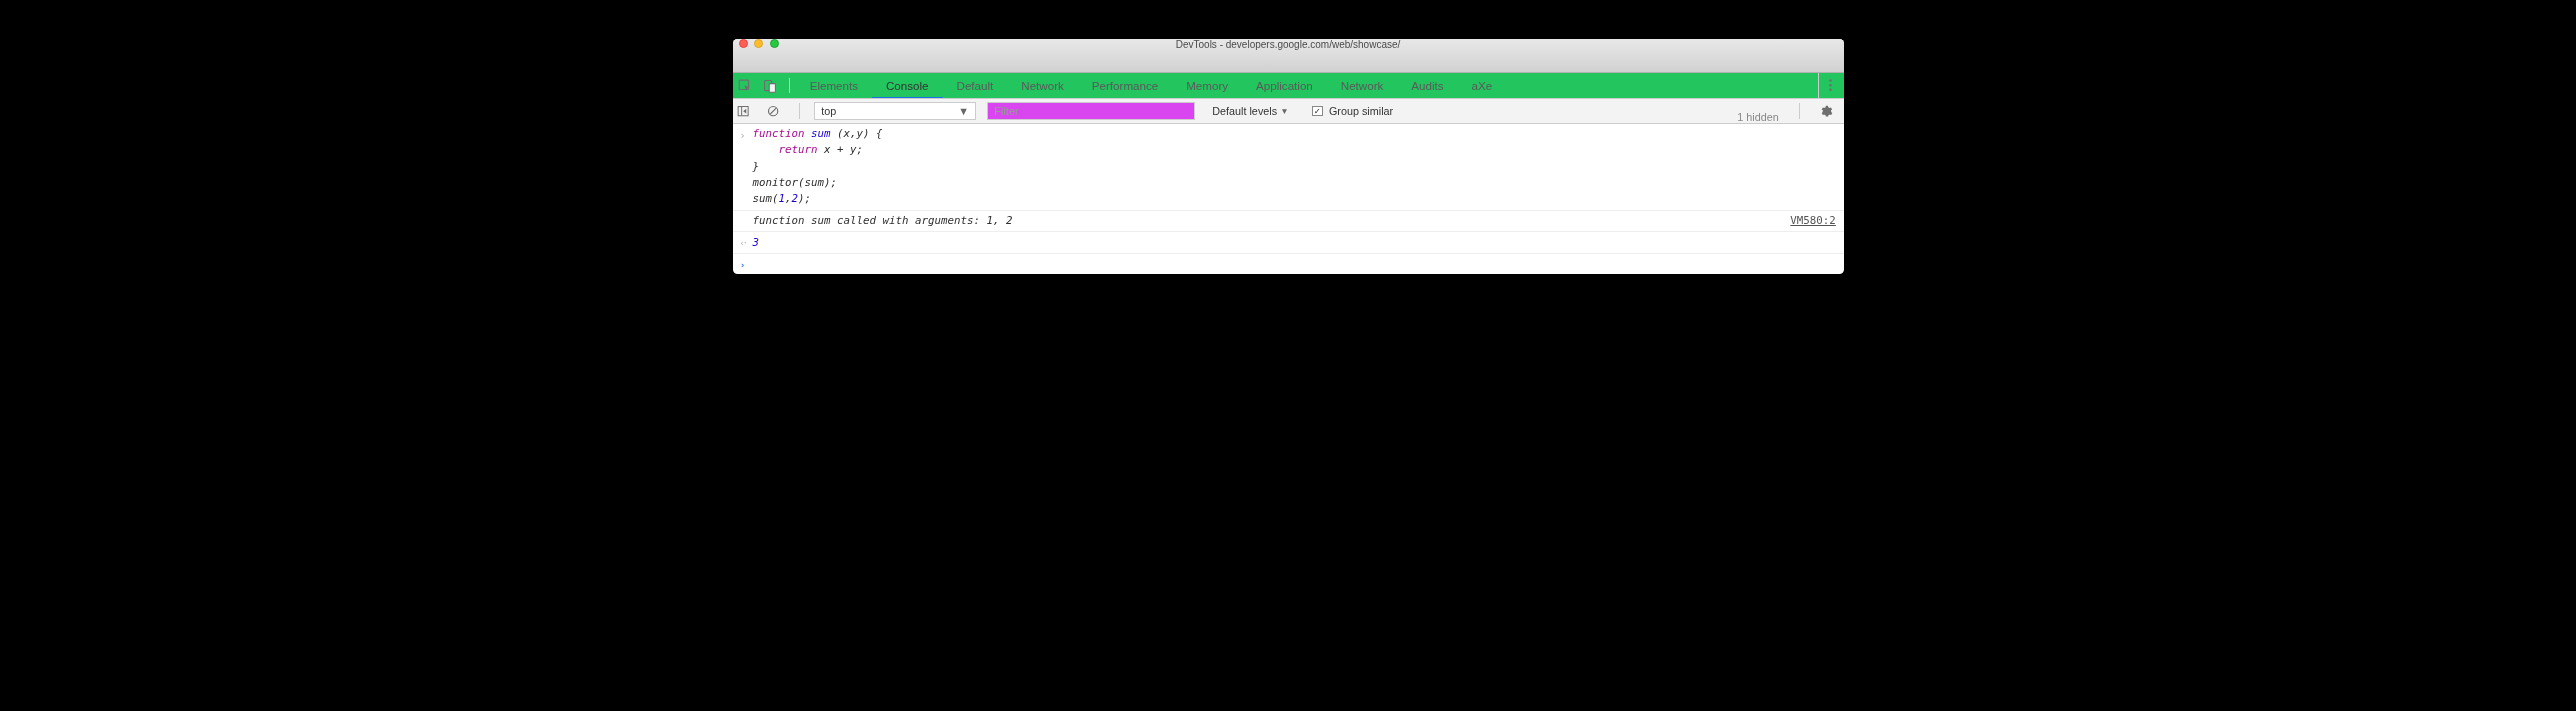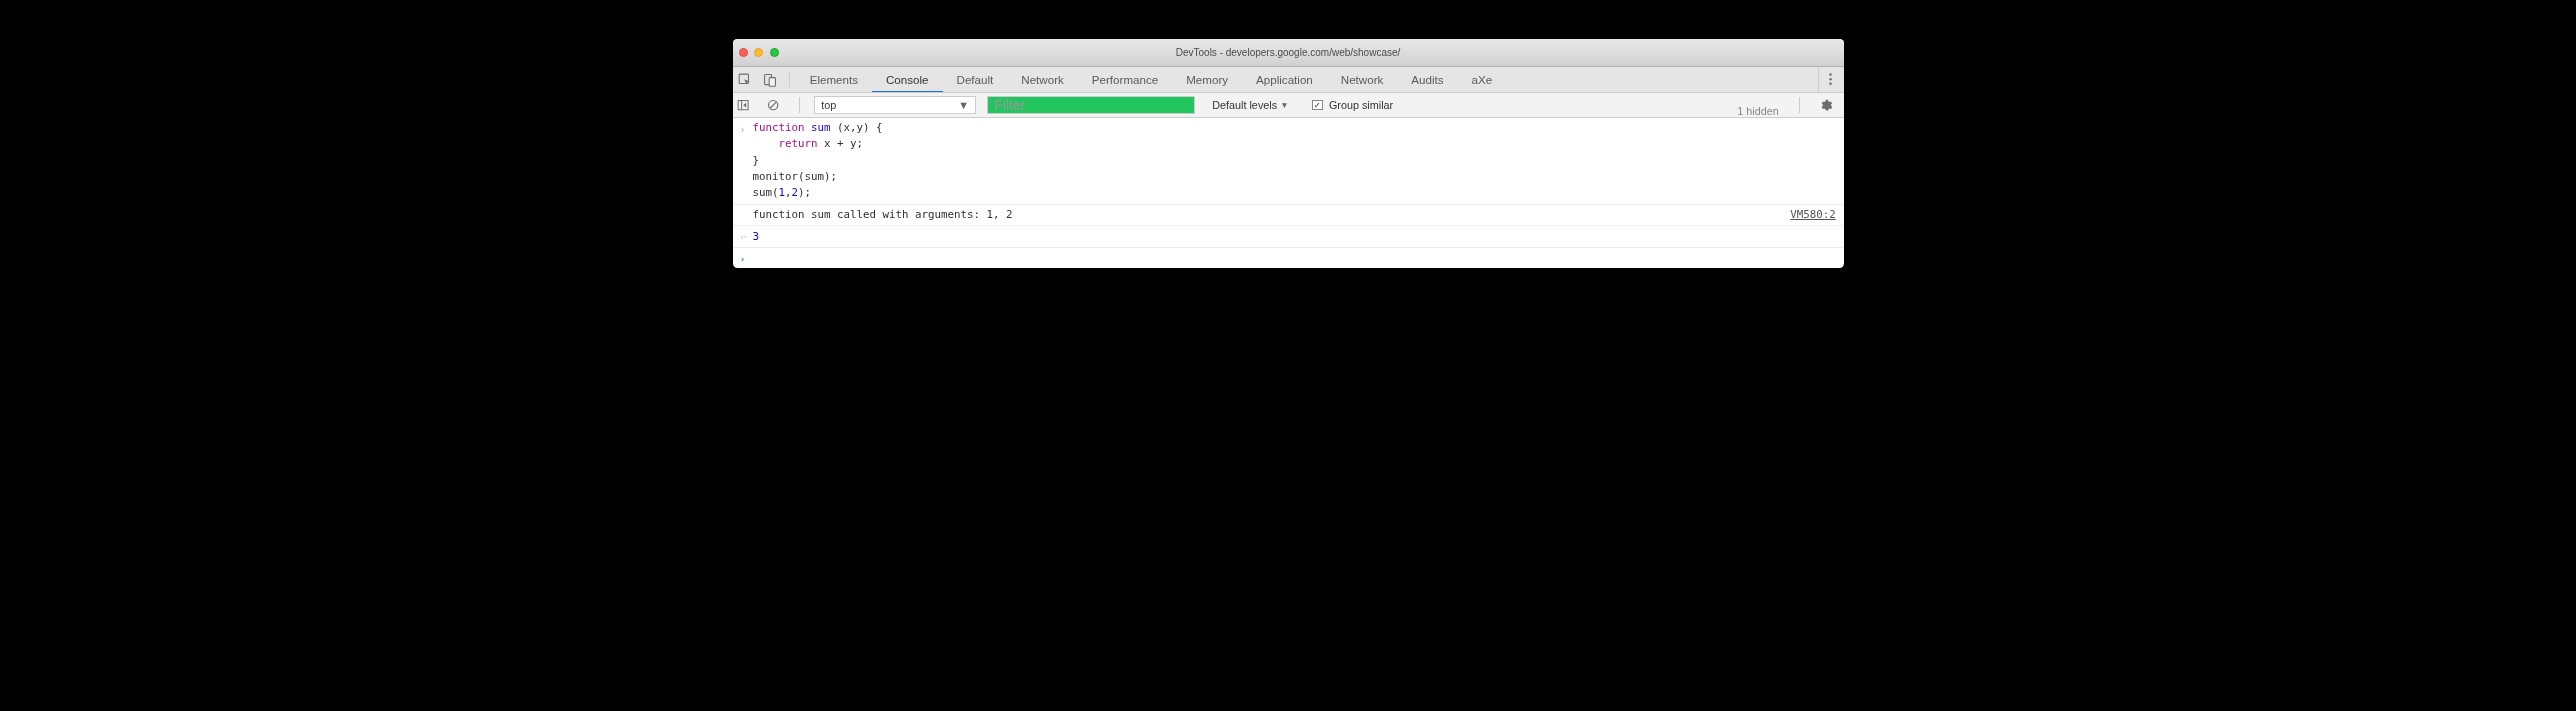--- a/index.html
+++ b/index.html
@@ -14,44 +14,43 @@
     padding-top: 39px;
   }
   .window {
     width: 1111px;
     background: #fff;
     border-radius: 4.6px;
     box-shadow: 0 15.4px 46px rgba(0,0,0,0.5);
     overflow: hidden;
   }
   .titlebar {
-    height: 28px;
+    height: 34px;
     background: linear-gradient(#e8e8e8, #d1d1d1);
     border-bottom: 0.8px solid #b1b1b1;
     display: flex;
-    align-items: center;
     position: relative;
     padding: 0 6.2px;
   }
   .traffic { display: flex; gap: 6.2px; }
   .tl { width: 9.3px; height: 9.3px; border-radius: 50%; }
   .tl.red { background: #ff5f57; border: 0.4px solid #e1493f; }
   .tl.yellow { background: #ffbd2e; border: 0.4px solid #dfa123; }
   .tl.green { background: #28c940; border: 0.4px solid #1ba f2f; border: 0.4px solid #1fa232; }
   .title {
     position: absolute;
     left: 0; right: 0;
     text-align: center;
     font-size: 10px;
     color: #4a4a4a;
     pointer-events: none;
   }
   .tabbar {
     height: 26px;
-    background: #e5e5e5;
+    background: #22c55e;
     border-bottom: 0.8px solid #ccc;
     display: flex;
     align-items: stretch;
     font-size: 11.6px;
     color: #5a5a5a;
   }
   .tabbar .icon-btn {
     width: 25px;
     display: flex;
     align-items: center;
@@ -103,25 +102,25 @@
     border: 0.8px solid #ccc;
     height: 18.5px;
     padding: 0 6.2px;
     min-width: 162px;
     justify-content: space-between;
     font-size: 10.8px;
     color: #333;
   }
   .filter-input {
     border: 0.8px solid #ccc;
-    background: #22c55e;
+    background: #d946ef;
     height: 18.5px;
     padding: 0 6.2px;
     width: 208px;
-    font-size: 14px;
+    font-size: 11px;
     color: #333;
   }
   .filter-input::placeholder { color: #999; }
   .levels {
     display: flex;
     align-items: center;
     gap: 3.1px;
     padding: 0 6.2px;
     color: #333;
   }
@@ -160,21 +159,21 @@
     width: 20px;
     flex-shrink: 0;
     text-align: center;
     color: #888;
     font-size: 9.3px;
     padding-top: 1.5px;
   }
   .gutter.in::before { content: "›"; color:#aaa; font-size:10px;}
   .gutter.out::before { content: "‹·"; letter-spacing:-2.3px; color:#bbb; font-size:9.3px;}
   .gutter.prompt::before { content: "›"; color:#367cf1; font-weight:bold;}
-  .content { flex: 1; white-space: pre; color:#303030; padding-right:7.7px;}
+  .content { flex: 1; white-space: pre; color:#303030; padding-right:7.7px;font-style:italic;}
   .source-link { color:#545454; text-decoration: underline; padding-right:7.7px;}
   .kw { color: #aa0d91; }
   .fn { color: #1c00cf; }
   .num { color: #1c00cf; }
   svg { display: block; }
 </style>
 </head>
 <body>
 
 <div class="window">

